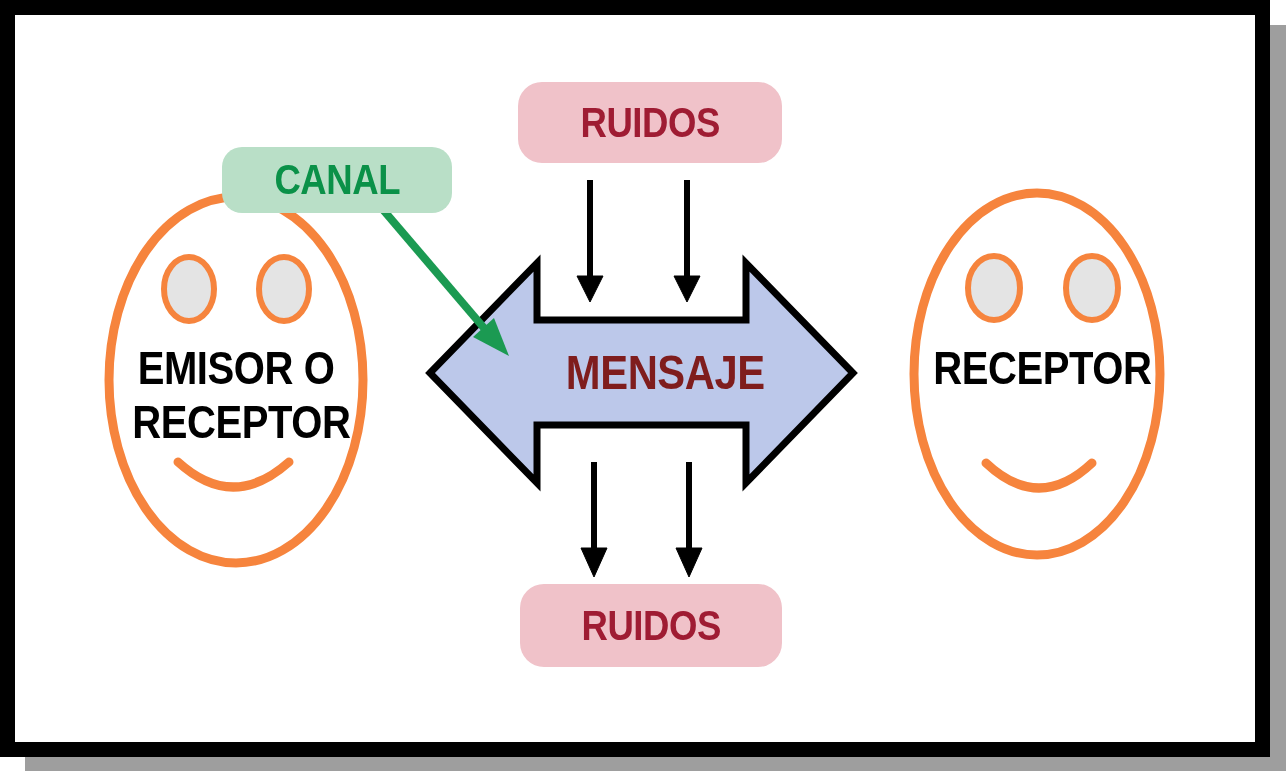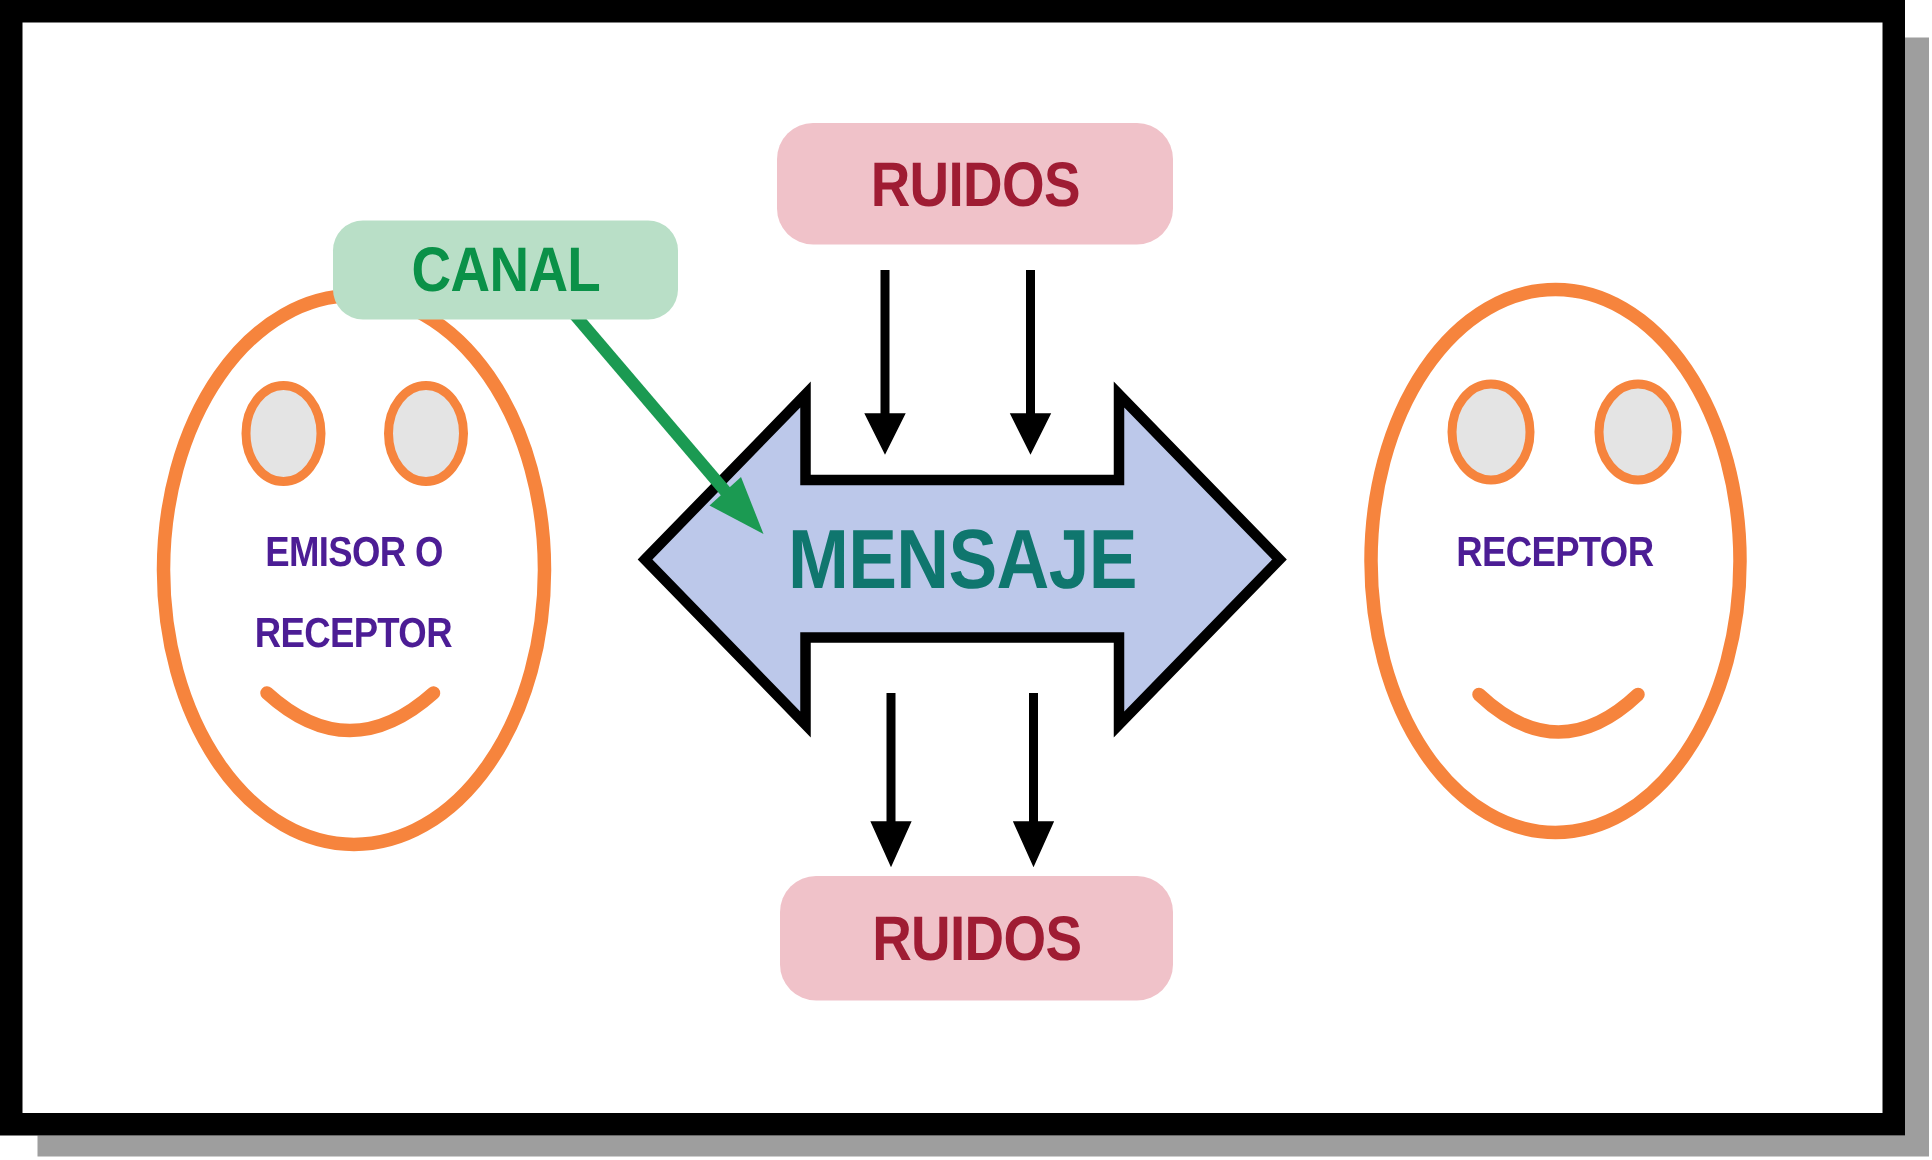--- a/index.html
+++ b/index.html
@@ -11,23 +11,23 @@
   .layer{position:absolute;left:0;top:0;width:1270px;height:757px;}
   .pill{position:absolute;display:flex;align-items:center;justify-content:center;
         font-weight:700;}
   .cond{display:inline-block;transform:scaleX(0.87);white-space:nowrap;letter-spacing:-0.5px;}
   .canal-box{left:222px;top:102px;width:230px;height:66px;border-radius:20px;
              background:#b9dfc7;color:#0a9148;font-size:42px;margin-top:45px;}
   .ruidos-top{left:518px;top:82px;width:264px;height:81px;border-radius:24px;
              background:#f0c2c9;color:#9f1c33;font-size:42px;}
   .ruidos-bottom{left:520px;top:584px;width:262px;height:83px;border-radius:24px;
              background:#f0c2c9;color:#9f1c33;font-size:42px;}
-  .mensaje-label{left:537px;top:320px;width:209px;height:105px;color:#0f766e;font-size:56px;}
-  .face-label{position:absolute;width:240px;text-align:center;color:#4c1d95;
-              font-weight:700;font-size:28px;line-height:54px;}
+  .mensaje-label{left:561px;top:320px;width:209px;height:105px;color:#7f1d1d;font-size:48px;}
+  .face-label{position:absolute;width:240px;text-align:center;color:#000000;
+              font-weight:700;font-size:46px;line-height:54px;}
   .face-label-left{left:116px;top:341px;}
   .face-label-right{left:917px;top:341px;}
 </style>
 </head>
 <body>
 
 <div class="stage">
 
   <div class="shadow"></div>
   <div class="frame"></div>

